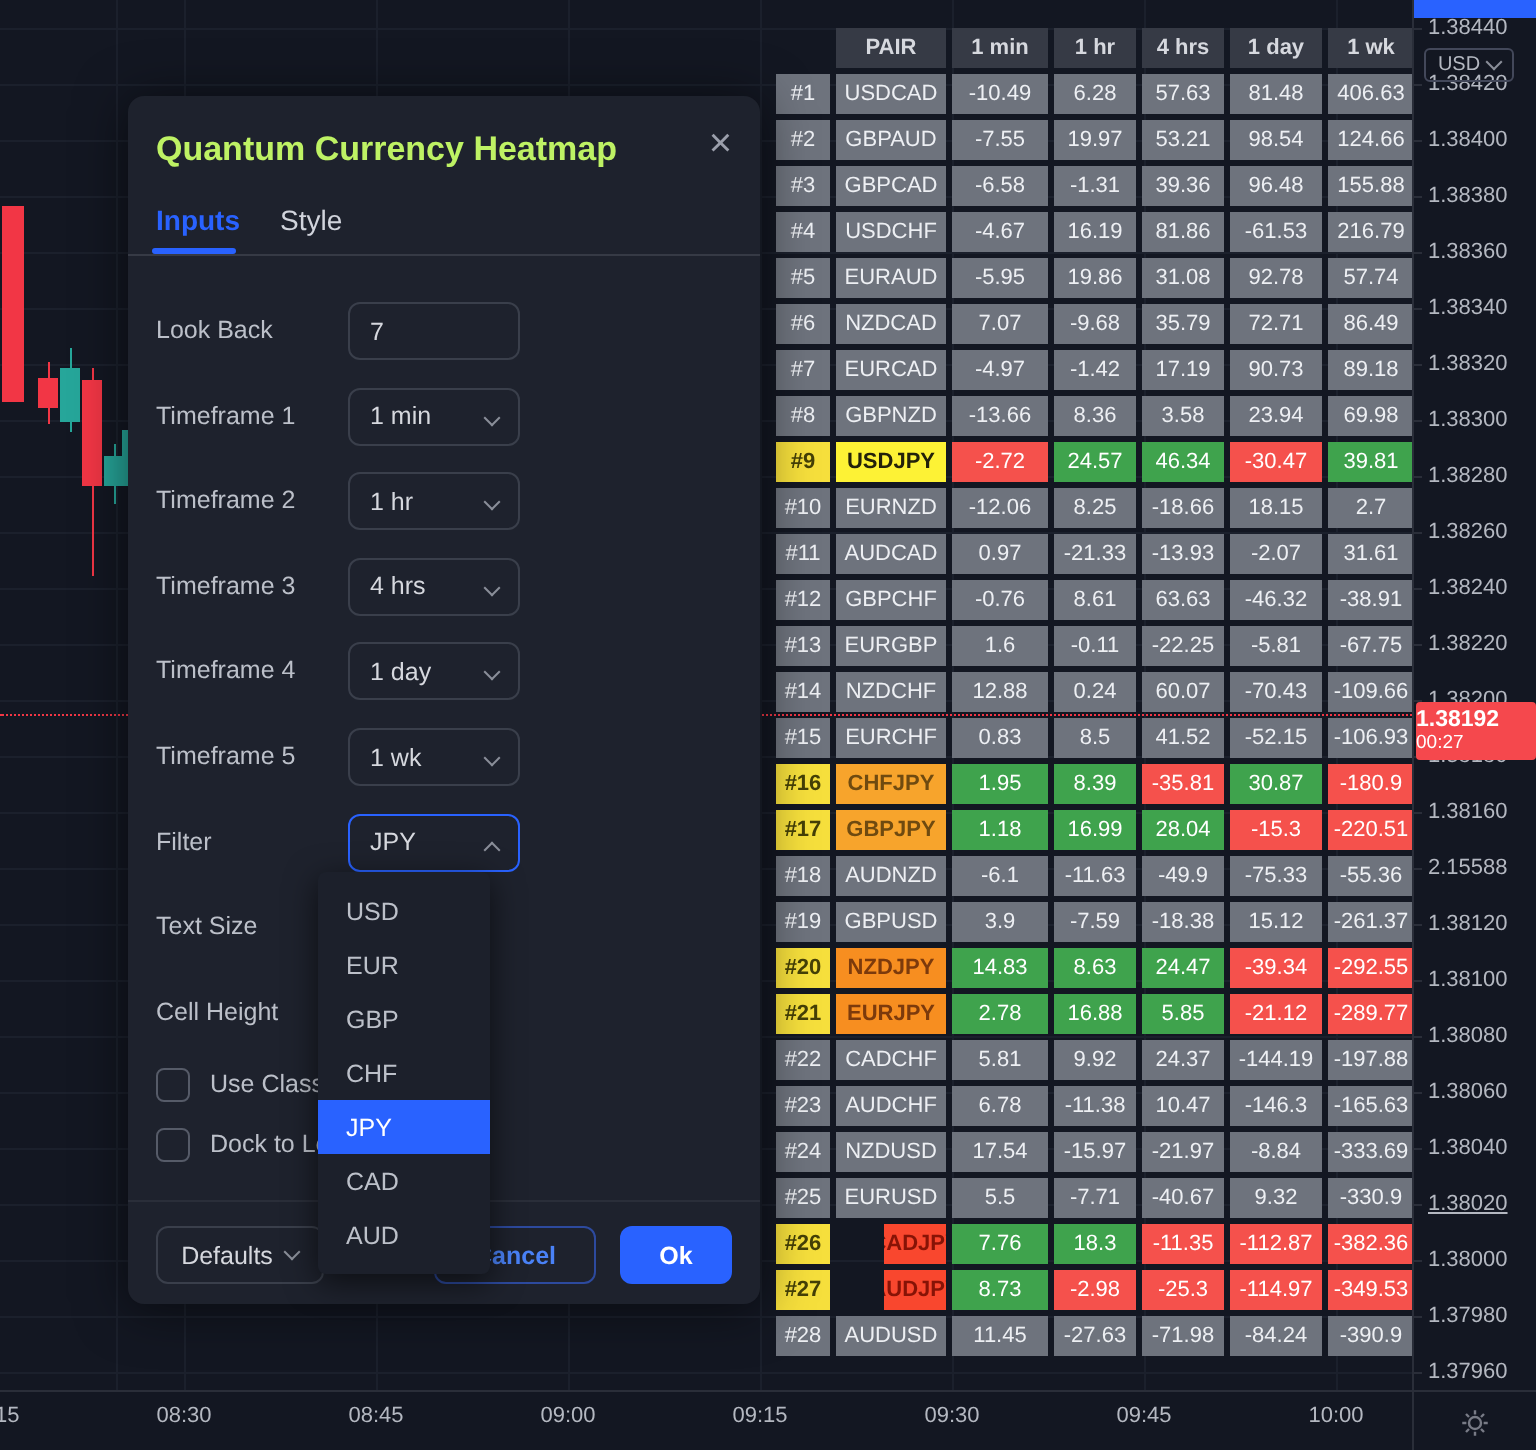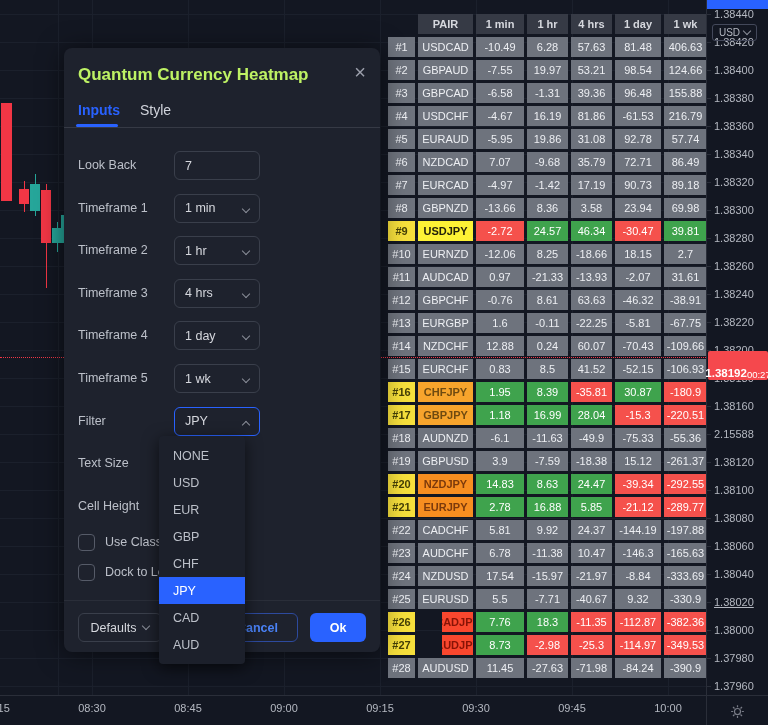--- a/index.html
+++ b/index.html
@@ -38,21 +38,21 @@
   
   #price-axis { position:absolute; left:706px; top:0; width:62px; height:695px;
     border-left:1px solid #2a2e39; z-index:3; background:#131722; }
   .ptick { position:absolute; left:7px; font-size:11px; color:#b4b8c1; }
   .ptick::before { content:""; position:absolute; left:-7px; top:6px; width:4px; height:1px; background:#2a2e39; }
   #blue-top { position:absolute; left:0; top:0; width:62px; height:9px; background:#2962ff; }
   #usd-badge { position:absolute; left:5px; top:24px; width:45px; height:17px;
     border:1px solid #43485a; border-radius:3px; display:flex; align-items:center;
     justify-content:center; gap:4px; font-size:10px; color:#b4b8c1; cursor:pointer; }
   #plabel { position:absolute; left:1px; top:351px; width:60px; height:29px; background:#f5484d;
-    border-radius:2px; display:flex; flex-direction:row; align-items:flex-end;
+    border-radius:2px; display:flex; flex-direction:column; align-items:flex-start;
     justify-content:center; line-height:1.1; }
   #plabel .p1 { font-size:11.5px; font-weight:700; color:#fff; }
   #plabel .p2 { font-size:9.5px; color:#fff; }
   #time-axis { position:absolute; left:0; top:695px; width:768px; height:30px;
     border-top:1px solid #2a2e39; z-index:3; background:#131722; }
   .ttick { position:absolute; top:6px; font-size:11px; color:#b4b8c1; transform:translateX(-50%); }
   #axis-corner { position:absolute; left:706px; top:0; width:62px; height:30px;
     border-left:1px solid #2a2e39; display:flex; align-items:center; justify-content:center; cursor:pointer; }
 
   
@@ -432,21 +432,20 @@
     <div id="dlg-footer-line"></div>
     <div class="btn" id="btn-defaults">
       <span>Defaults</span>
       <span class="chev"></span>
     </div>
     <div class="btn" id="btn-cancel">Cancel</div>
     <div class="btn" id="btn-ok">Ok</div>
   </div>
 
   <div id="dropdown">
-      <div class="ditem">NONE</div>
       <div class="ditem">USD</div>
       <div class="ditem">EUR</div>
       <div class="ditem">GBP</div>
       <div class="ditem">CHF</div>
       <div class="ditem sel">JPY</div>
       <div class="ditem">CAD</div>
       <div class="ditem">AUD</div>
     </div>
 </div>
 

